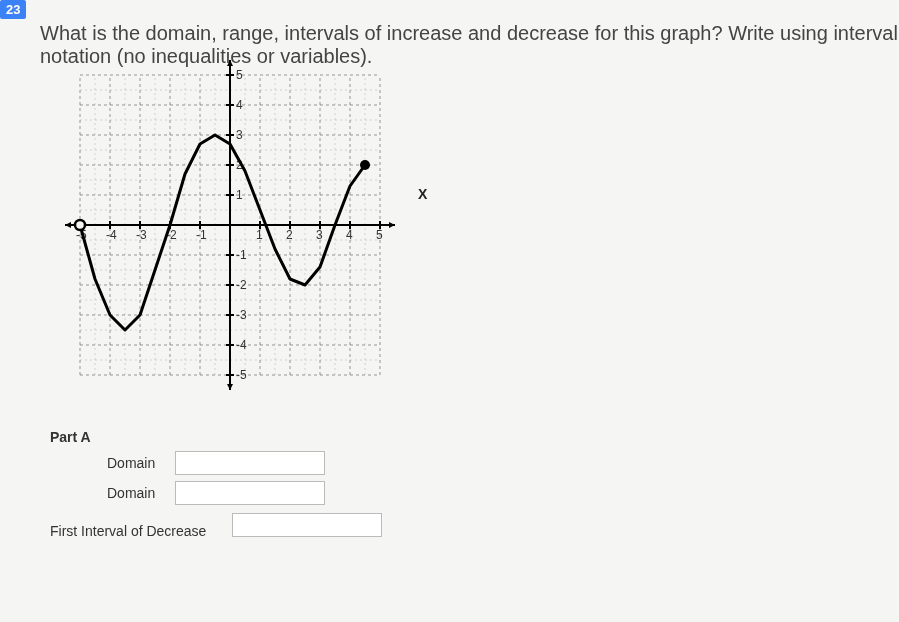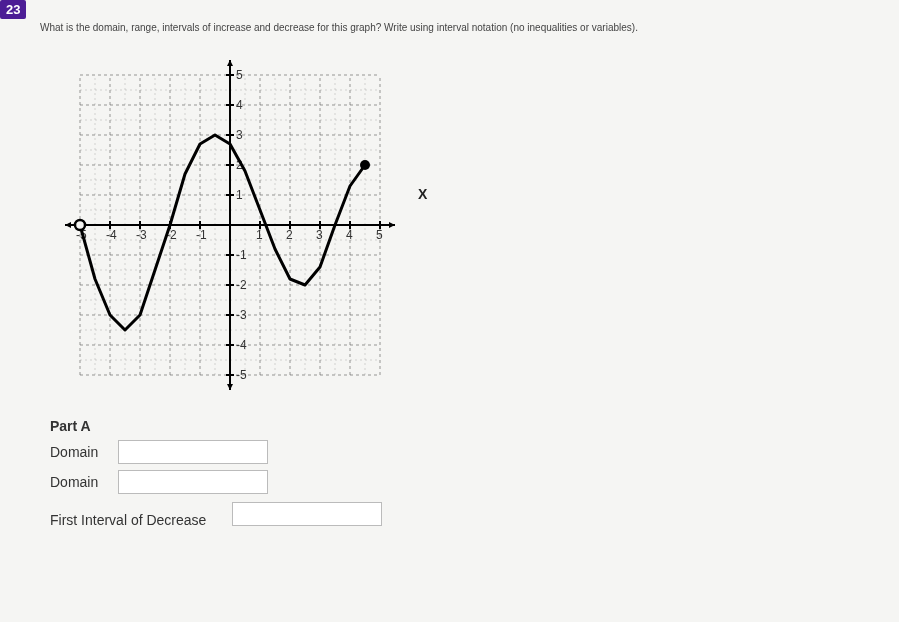--- a/index.html
+++ b/index.html
@@ -10,32 +10,32 @@
     background: #f5f5f3;
     color: #333;
     width: 899px;
     height: 622px;
     position: relative;
   }
   .qnum {
     position: absolute;
     top: 0;
     left: 0;
-    background: #4c1d95;
+    background: #3b82f6;
     color: #fff;
     padding: 2px 6px;
     font-size: 13px;
     font-weight: bold;
     border-radius: 2px;
   }
   .question-text {
     position: absolute;
     top: 22px;
     left: 40px;
-    font-size: 10px;
+    font-size: 20px;
     color: #444;
   }
   .graph-wrap {
     position: absolute;
     top: 55px;
     left: 50px;
     width: 360px;
     height: 340px;
   }
   .x-label {
@@ -48,24 +48,24 @@
   }
   .parts {
     position: absolute;
     top: 410px;
     left: 50px;
     font-size: 14px;
     color: #333;
   }
   .part-title {
     font-weight: bold;
-    margin-top: 8px;
+    margin-top: 19px;
     margin-bottom: 6px;
   }
-  .row { display: flex; align-items: center; gap: 12px; margin-bottom: 6px; }
+  .row { display: flex; align-items: center; gap: 12px; margin-bottom: 6px; justify-content: center; }
   .row label { min-width: 56px; }
   .row-c label { min-width: 170px; margin-top: 12px; }
   input[type="text"] {
     width: 150px;
     height: 24px;
     border: 1px solid #bbb;
     background: #fff;
     font-size: 13px;
     padding: 2px 4px;
   }

